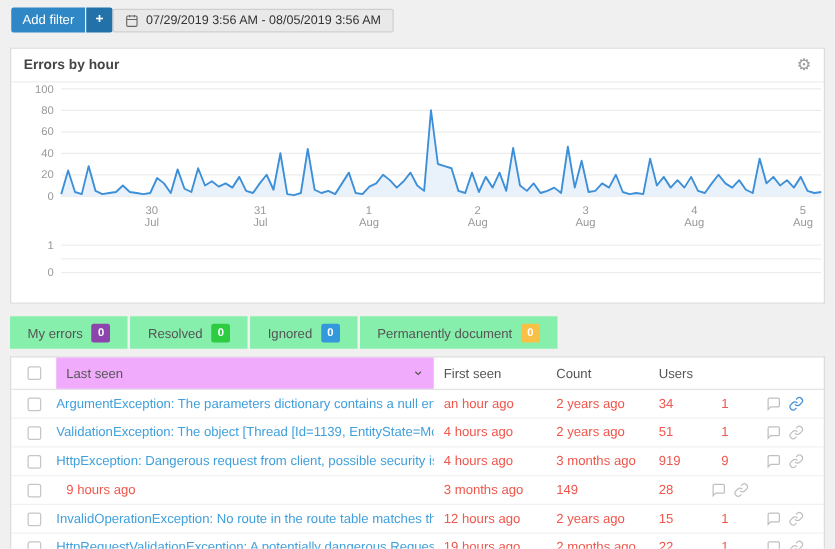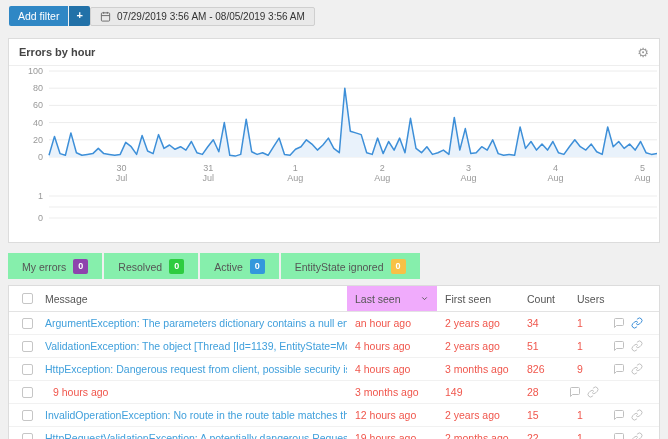--- a/index.html
+++ b/index.html
@@ -112,35 +112,34 @@
 <div class="tabs" id="tabs">
     <div class="tab">
       <span>My errors</span>
       <span class="badge" style="background: rgb(142, 68, 173);">0</span>
     </div>
     <div class="tab">
       <span>Resolved</span>
       <span class="badge" style="background: rgb(46, 204, 64);">0</span>
     </div>
     <div class="tab">
-      <span>Active</span>
+      <span>Ignored</span>
       <span class="badge" style="background: rgb(51, 152, 220);">0</span>
     </div>
     <div class="tab">
-      <span>EntityState ignored</span>
+      <span>Permanently document</span>
       <span class="badge" style="background: rgb(248, 193, 70);">0</span>
     </div>
   </div>
 
 <div class="panel table-panel">
   <div class="thead">
     <div class="cell-check">
       <div class="checkbox"></div>
     </div>
-    <div class="col-h">Message</div>
     <div class="lastseen-h">
       <span style="padding-left:8px;">Last seen</span>
       <span style="display:flex;">
         <svg width="9" height="9" viewBox="0 0 24 24" fill="none" stroke="#555" stroke-width="2.5">
             <polyline points="6 9 12 15 18 9"></polyline>
           </svg>
       </span>
     </div>
     <div class="col-h" style="padding-left:8px;">First seen</div>
     <div class="col-h" style="padding-left:8px;">Count</div>
@@ -196,21 +195,21 @@
     </div>
   </div>
 
   <div class="trow">
     <div class="cell-check">
           <div class="checkbox"></div>
         </div>
     <div class="msg">HttpException: Dangerous request from client, possible security issue</div>
     <div class="red ls" style="padding-left:8px;">4 hours ago</div>
     <div class="red fs" style="padding-left:8px;">3 months ago</div>
-    <div class="red ct" style="padding-left:8px;">826</div>
+    <div class="red ct" style="padding-left:8px;">919</div>
     <div class="red us" style="padding-left:8px;">9</div>
     <div class="icons-cell">
       <span class="row-icon">
         <svg width="12" height="12" viewBox="0 0 24 24" fill="none" stroke-width="2">
               <path d="M21 15a2 2 0 0 1-2 2H7l-4 4V5a2 2 0 0 1 2-2h14a2 2 0 0 1 2 2z"></path>
             </svg>
       </span>
       <span class="row-icon link">
         <svg width="12" height="12" viewBox="0 0 24 24" fill="none" stroke-width="2">
               <path d="M10 13a5 5 0 0 0 7.54.54l3-3a5 5 0 0 0-7.07-7.07l-1.72 1.71"></path>

